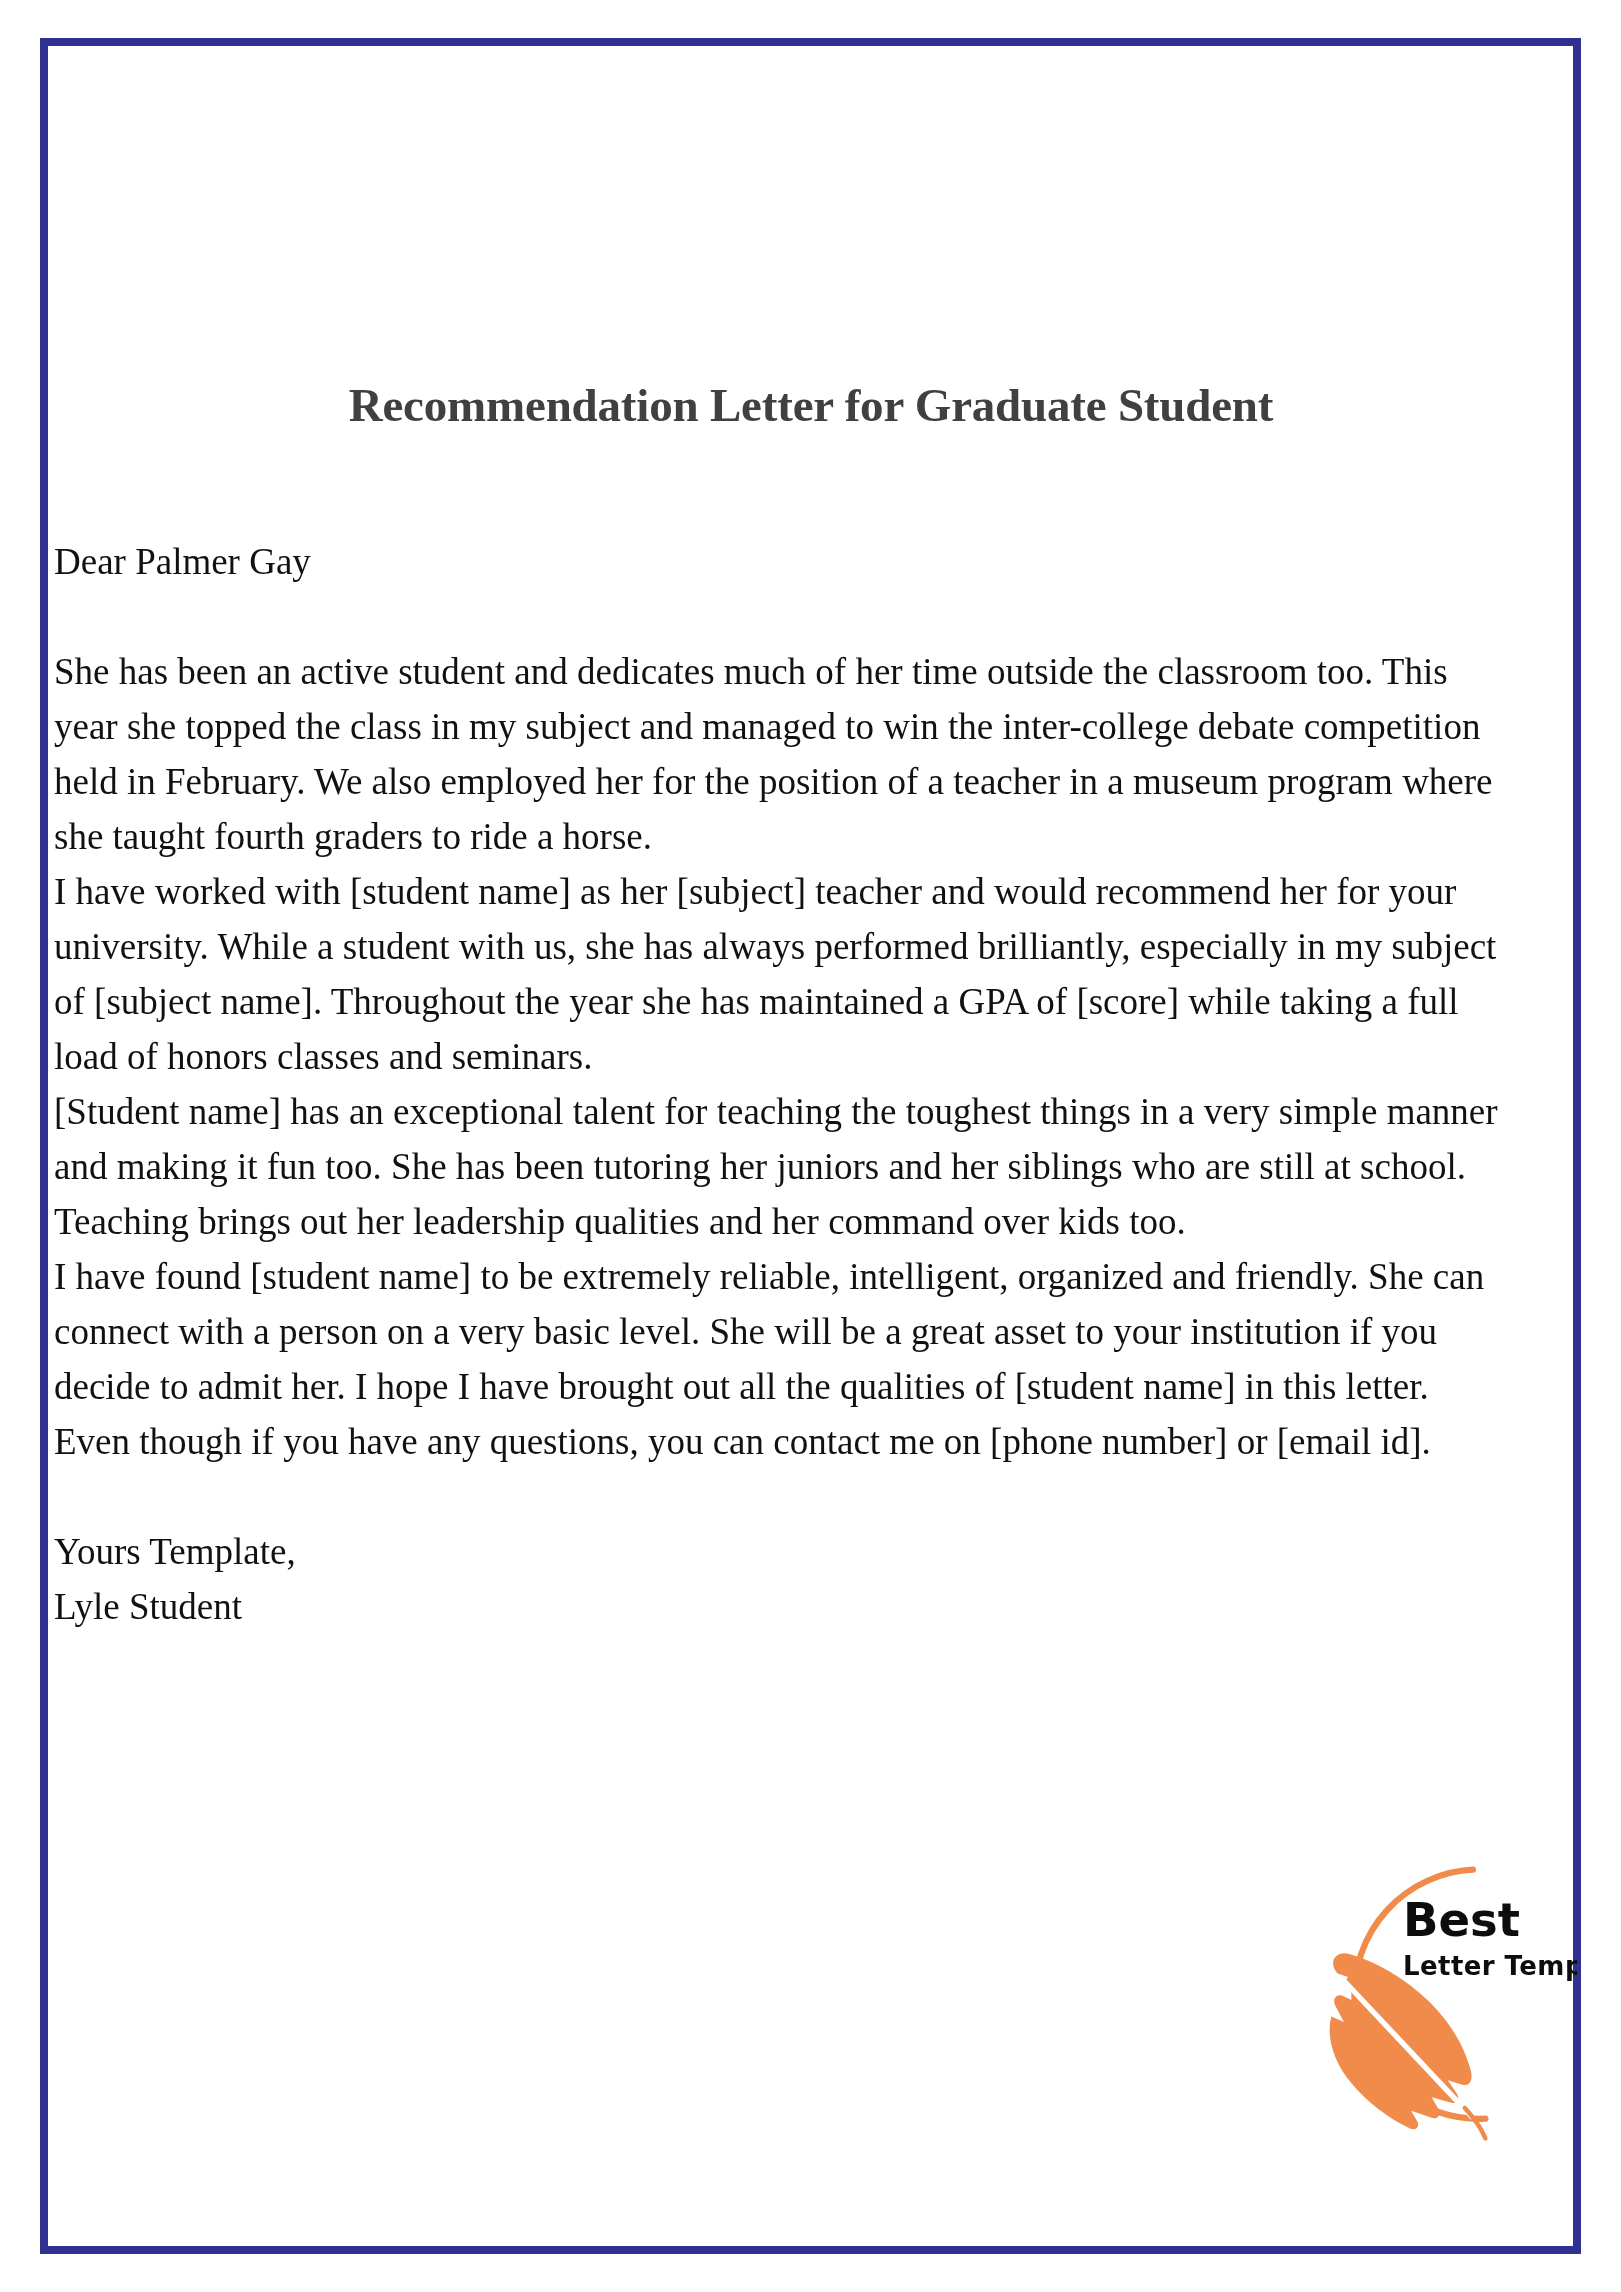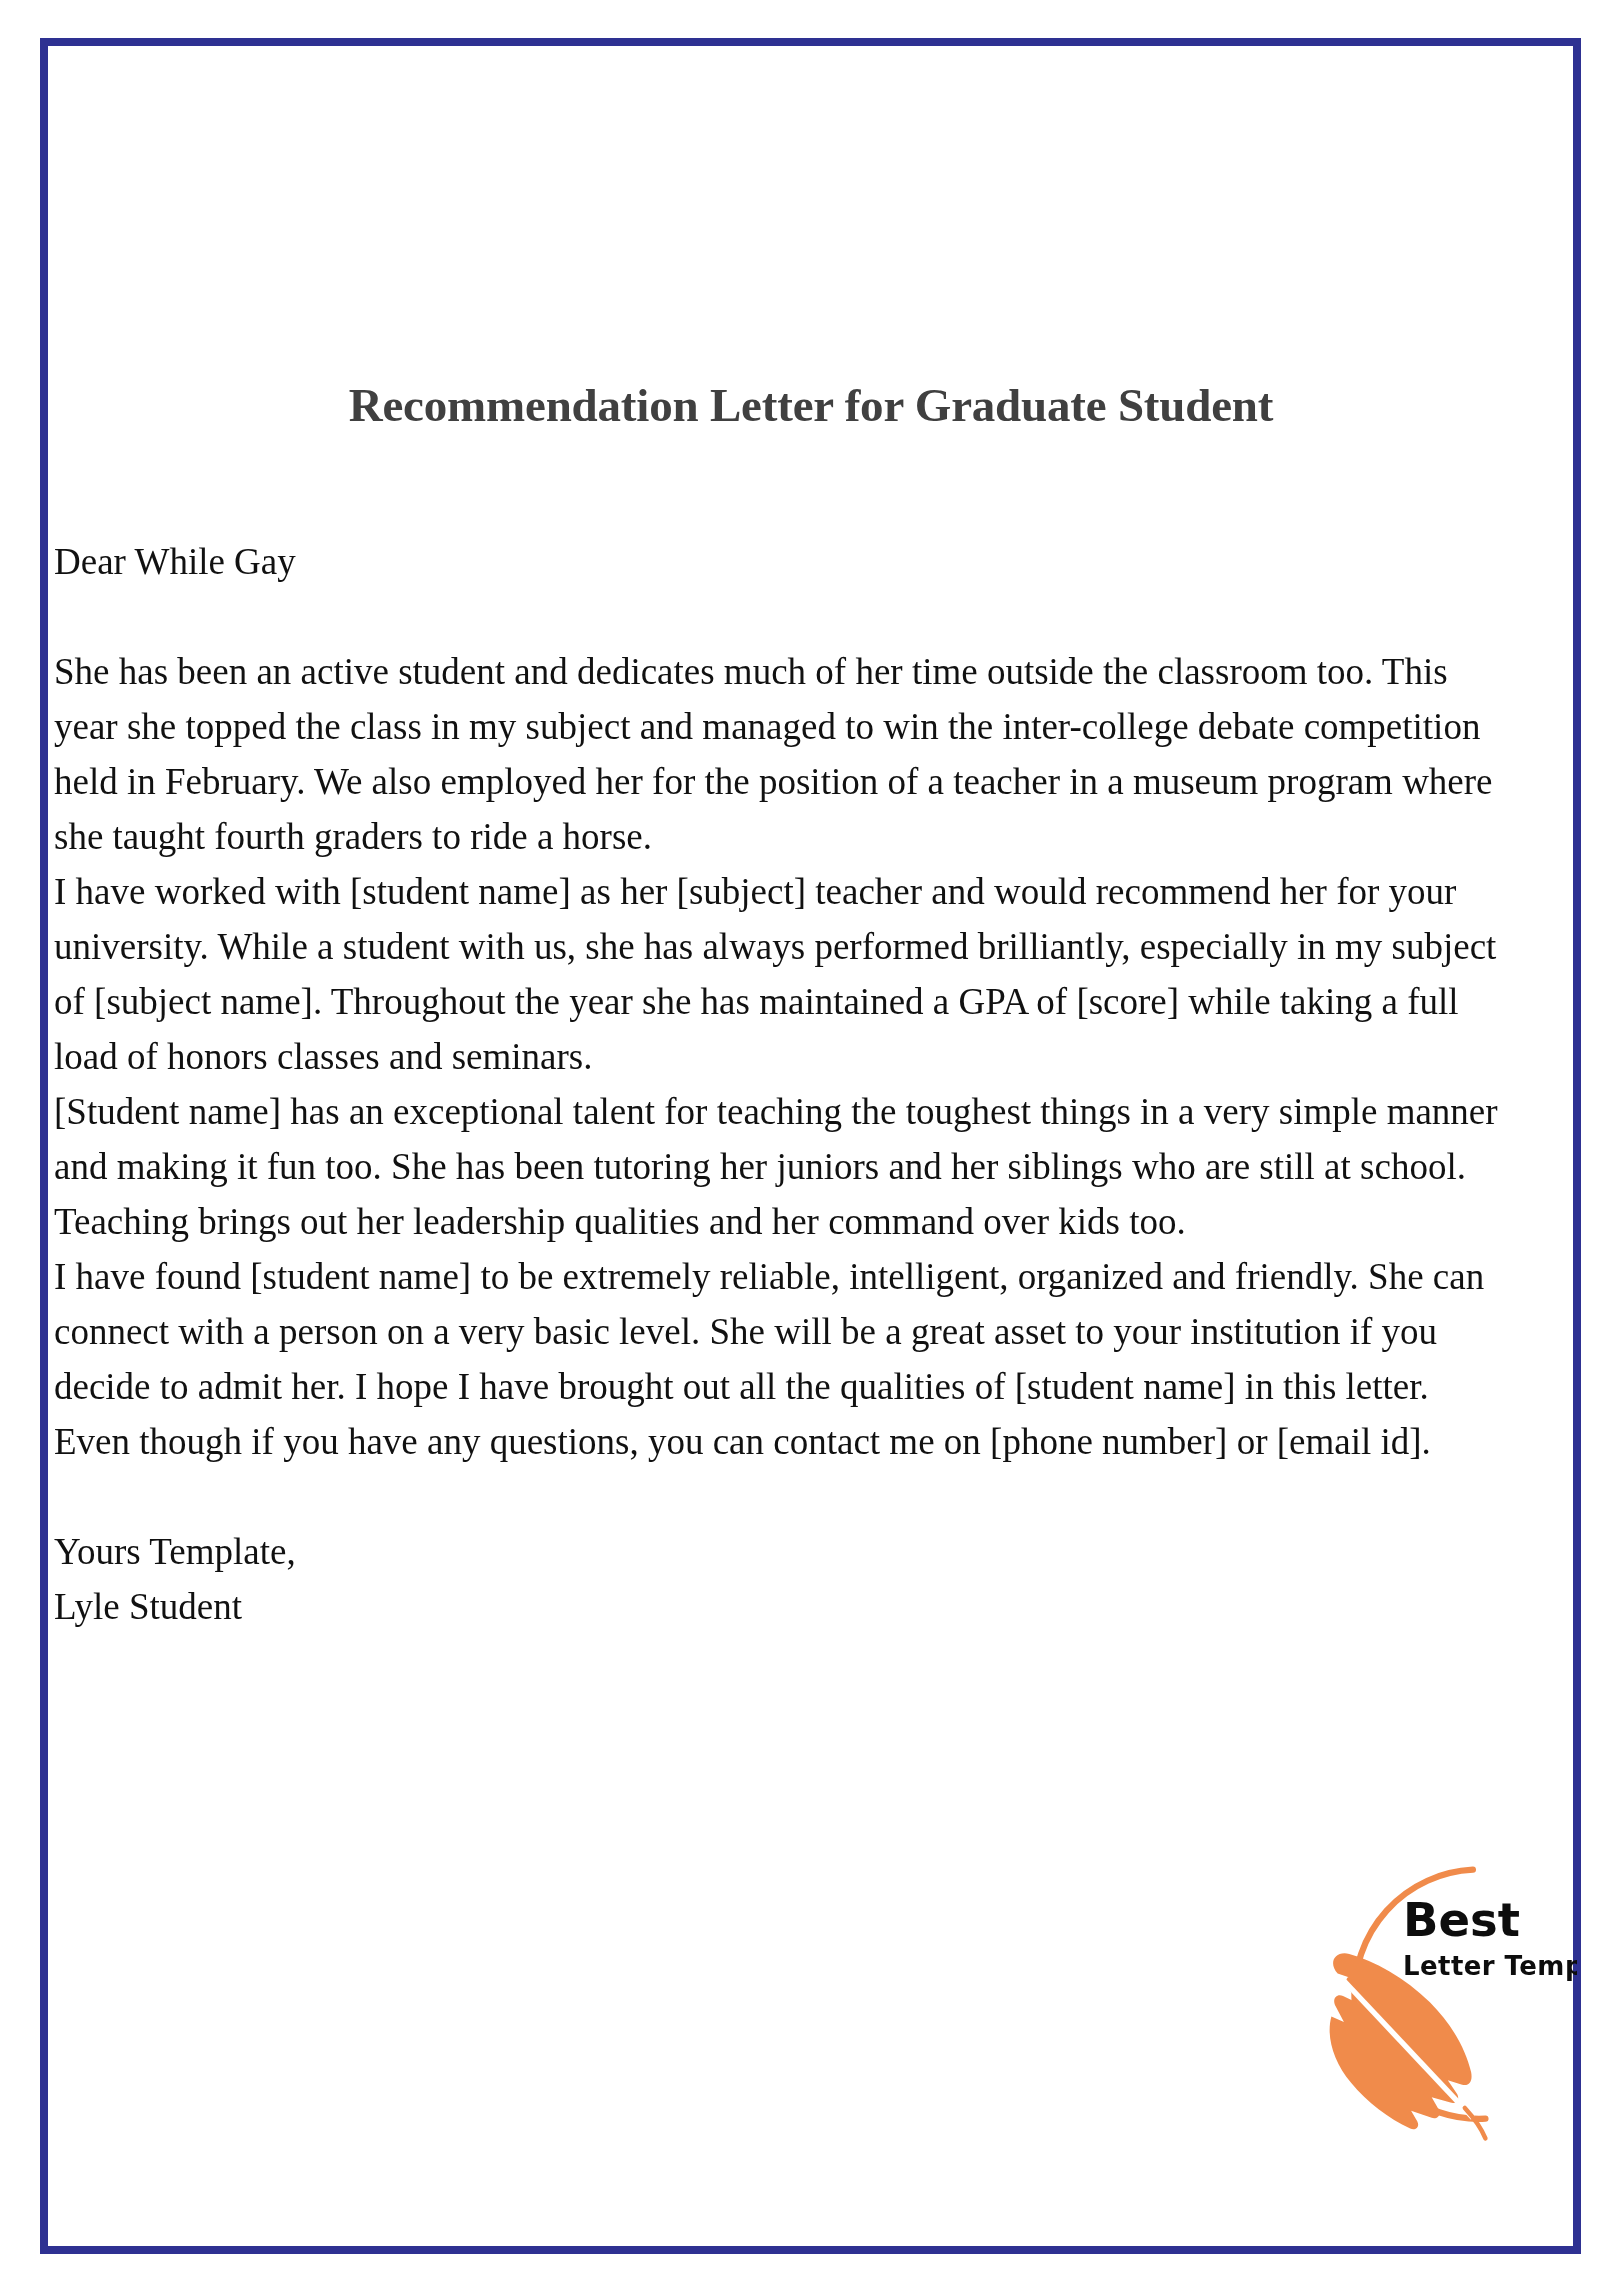--- a/index.html
+++ b/index.html
@@ -99,21 +99,21 @@
 <div class="page">
 
   <div class="page-border"></div>
 
   <div class="content">
 
     <div class="doc-title">Recommendation Letter for Graduate Student</div>
 
     <div class="body-block">
 
-      <p class="salutation">Dear While Gay</p>
+      <p class="salutation">Dear Palmer Gay</p>
 
       <p class="para">She has been an active student and dedicates much of her time outside the classroom too. This year she topped the class in my subject and managed to win the inter-college debate competition held in February. We also employed her for the position of a teacher in a museum program where she taught fourth graders to ride a horse.</p>
 
       <p class="para">I have worked with [student name] as her [subject] teacher and would recommend her for your university. While a student with us, she has always performed brilliantly, especially in my subject of [subject name]. Throughout the year she has maintained a GPA of [score] while taking a full load of honors classes and seminars.</p>
 
 
       <p class="para">[Student name] has an exceptional talent for teaching the toughest things in a very simple manner and making it fun too. She has been tutoring her juniors and her siblings who are still at school. Teaching brings out her leadership qualities and her command over kids too.</p>
 
       <p class="para">I have found [student name] to be extremely reliable, intelligent, organized and friendly. She can connect with a person on a very basic level. She will be a great asset to your institution if you decide to admit her. I hope I have brought out all the qualities of [student name] in this letter. Even though if you have any questions, you can contact me on [phone number] or [email id].</p>
 

